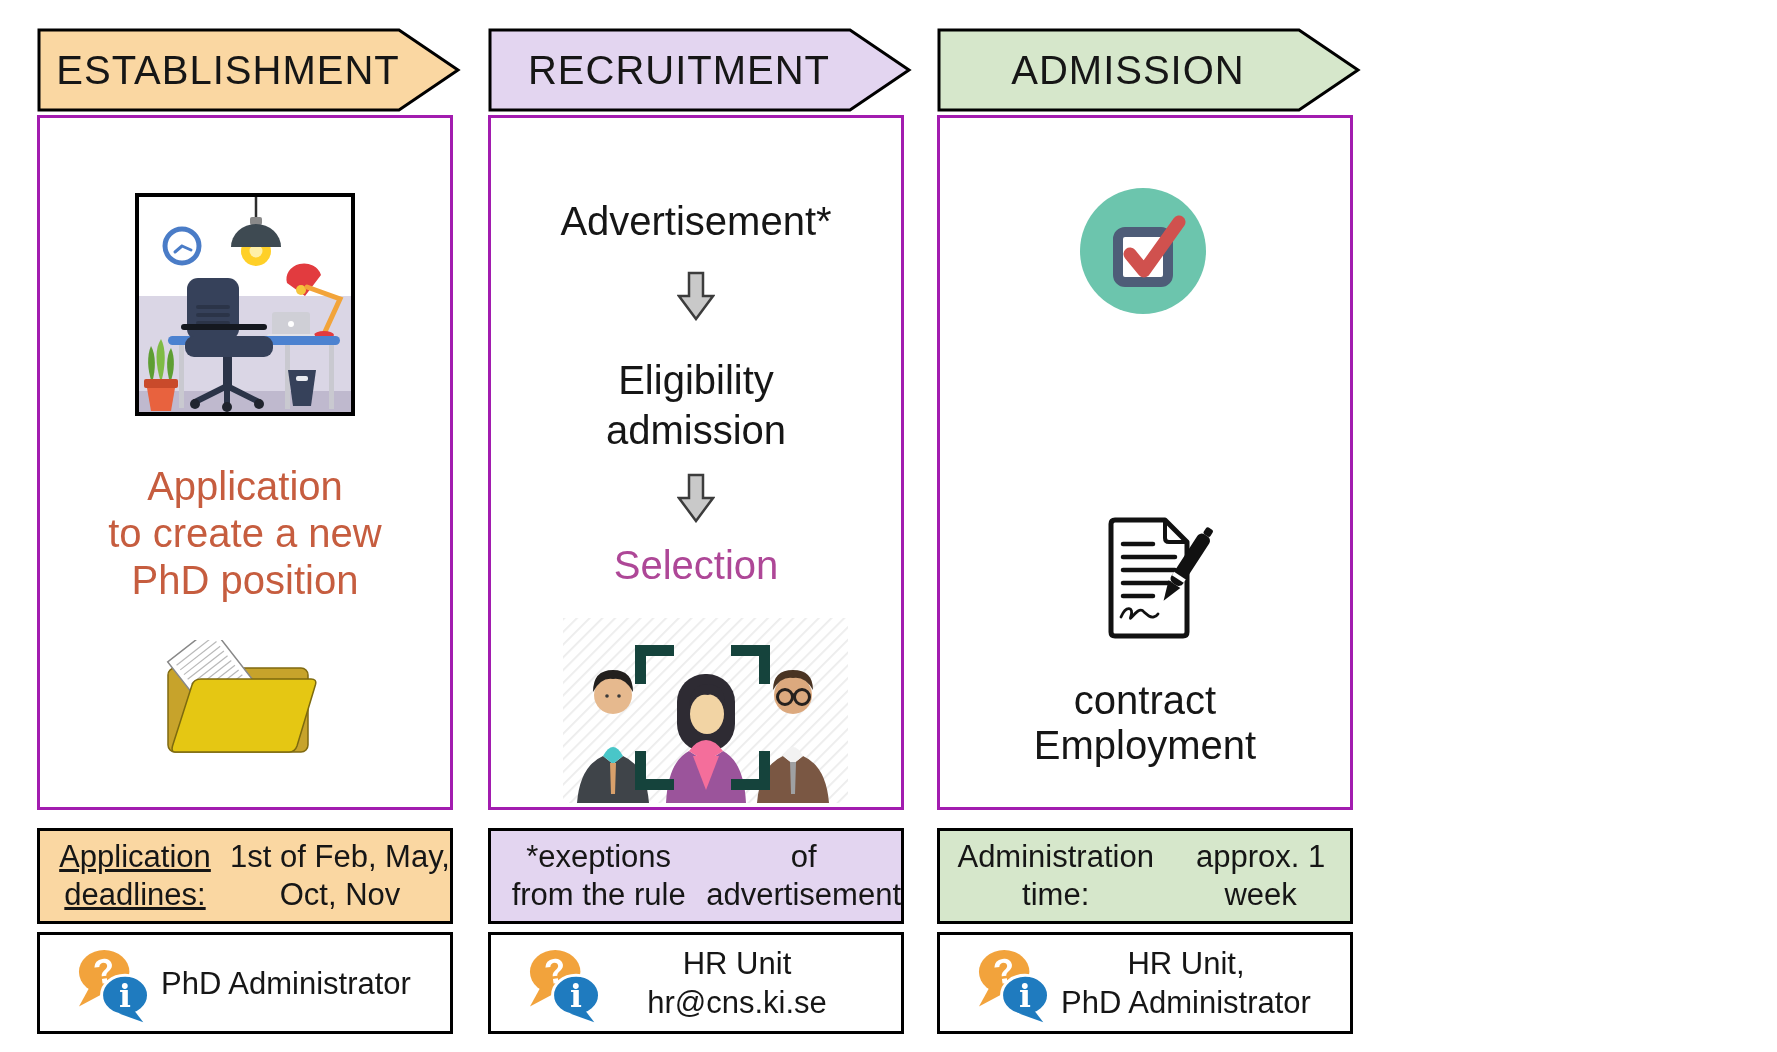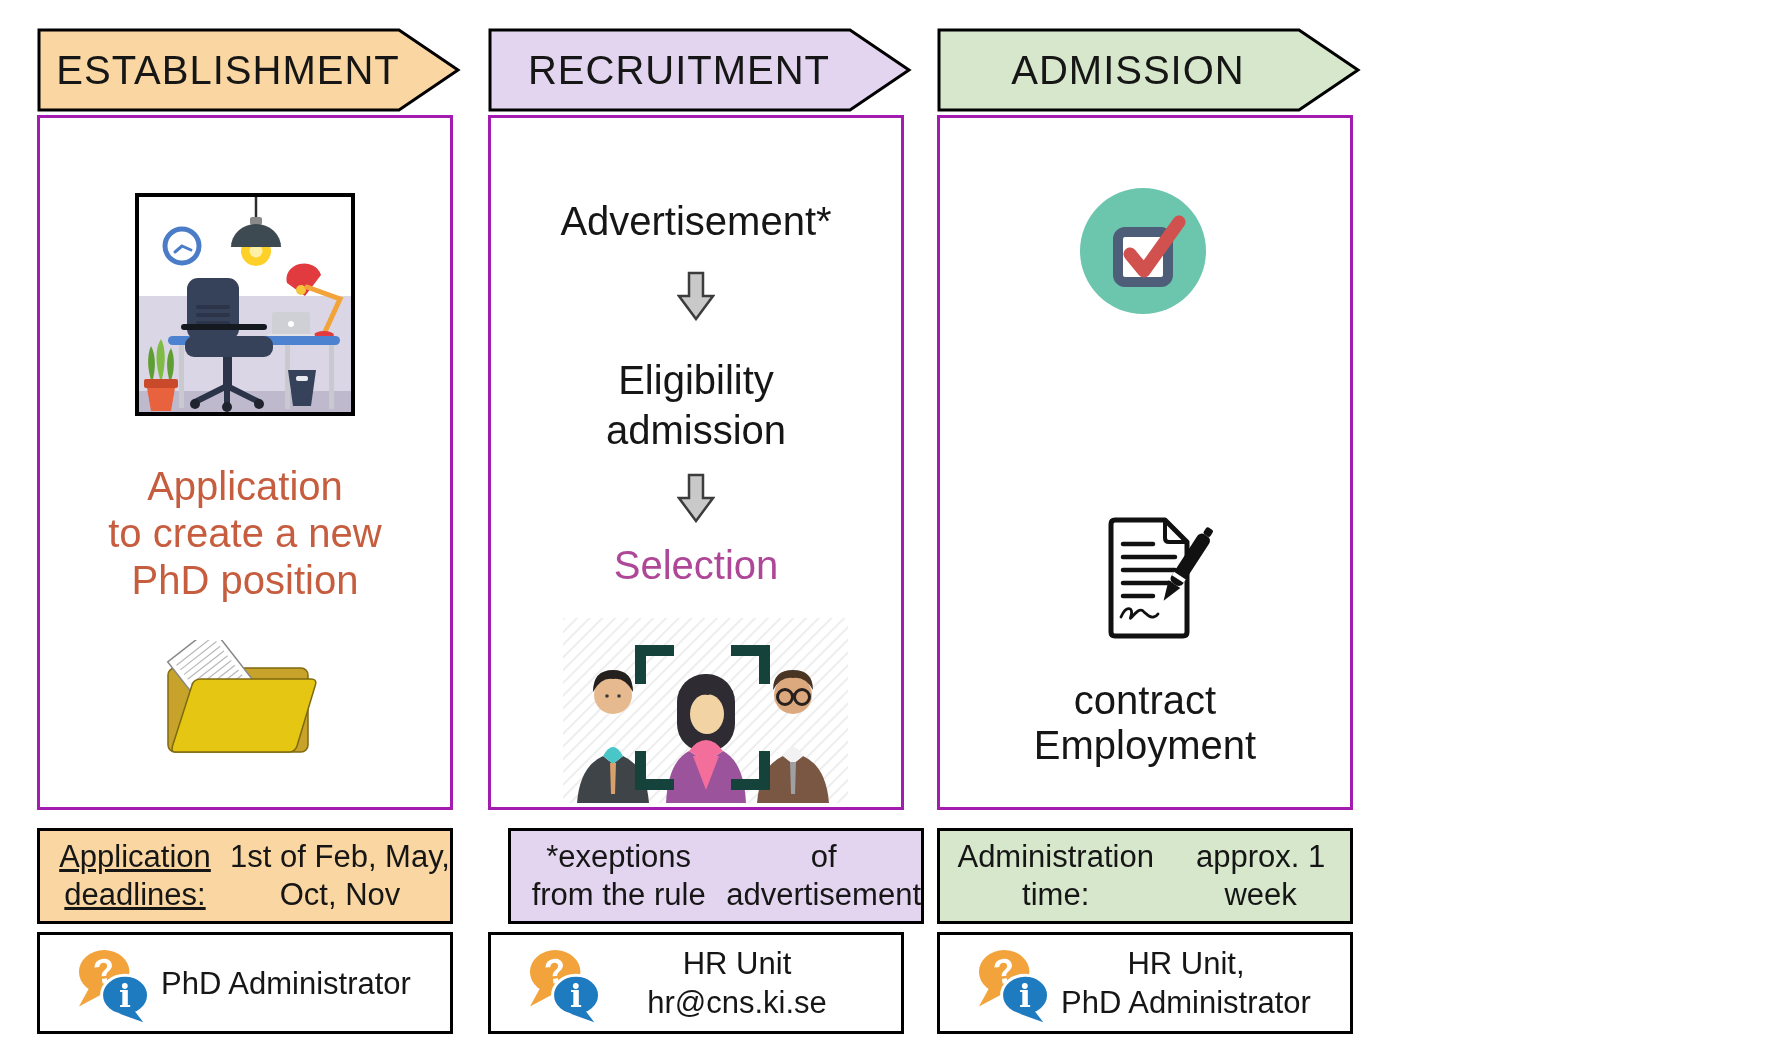--- a/index.html
+++ b/index.html
@@ -22,21 +22,21 @@
     position:absolute;top:87px;left:0;width:410px;height:689px;
     border:3px solid #a21caf;background:#fff;
   }
   .note-box{
     position:absolute;top:800px;left:0;width:410px;height:90px;
     border:3px solid #000;
     display:flex;flex-direction:row;align-items:center;justify-content:center;
     font-size:31px;line-height:38px;color:#161616;text-align:center;
   }
   .note-est{background:var(--establishment-fill,#FAD7A2);}
-  .note-rec{background:var(--recruitment-fill,#E3D5F0);margin-left:20px;}
+  .note-rec{background:var(--recruitment-fill,#E3D5F0);}
   .note-adm{background:var(--admission-fill,#D6E7CB);}
   .contact-box{
     position:absolute;top:904px;left:0;width:410px;height:96px;
     border:3px solid #000;background:#fff;
   }
   .contact-box .qa{position:absolute;left:32px;top:10px;}
   .contact-text{
     position:absolute;left:90px;right:8px;top:0;height:100%;
     display:flex;flex-direction:column;align-items:center;justify-content:center;
     font-size:31px;line-height:39px;color:#161616;text-align:center;

